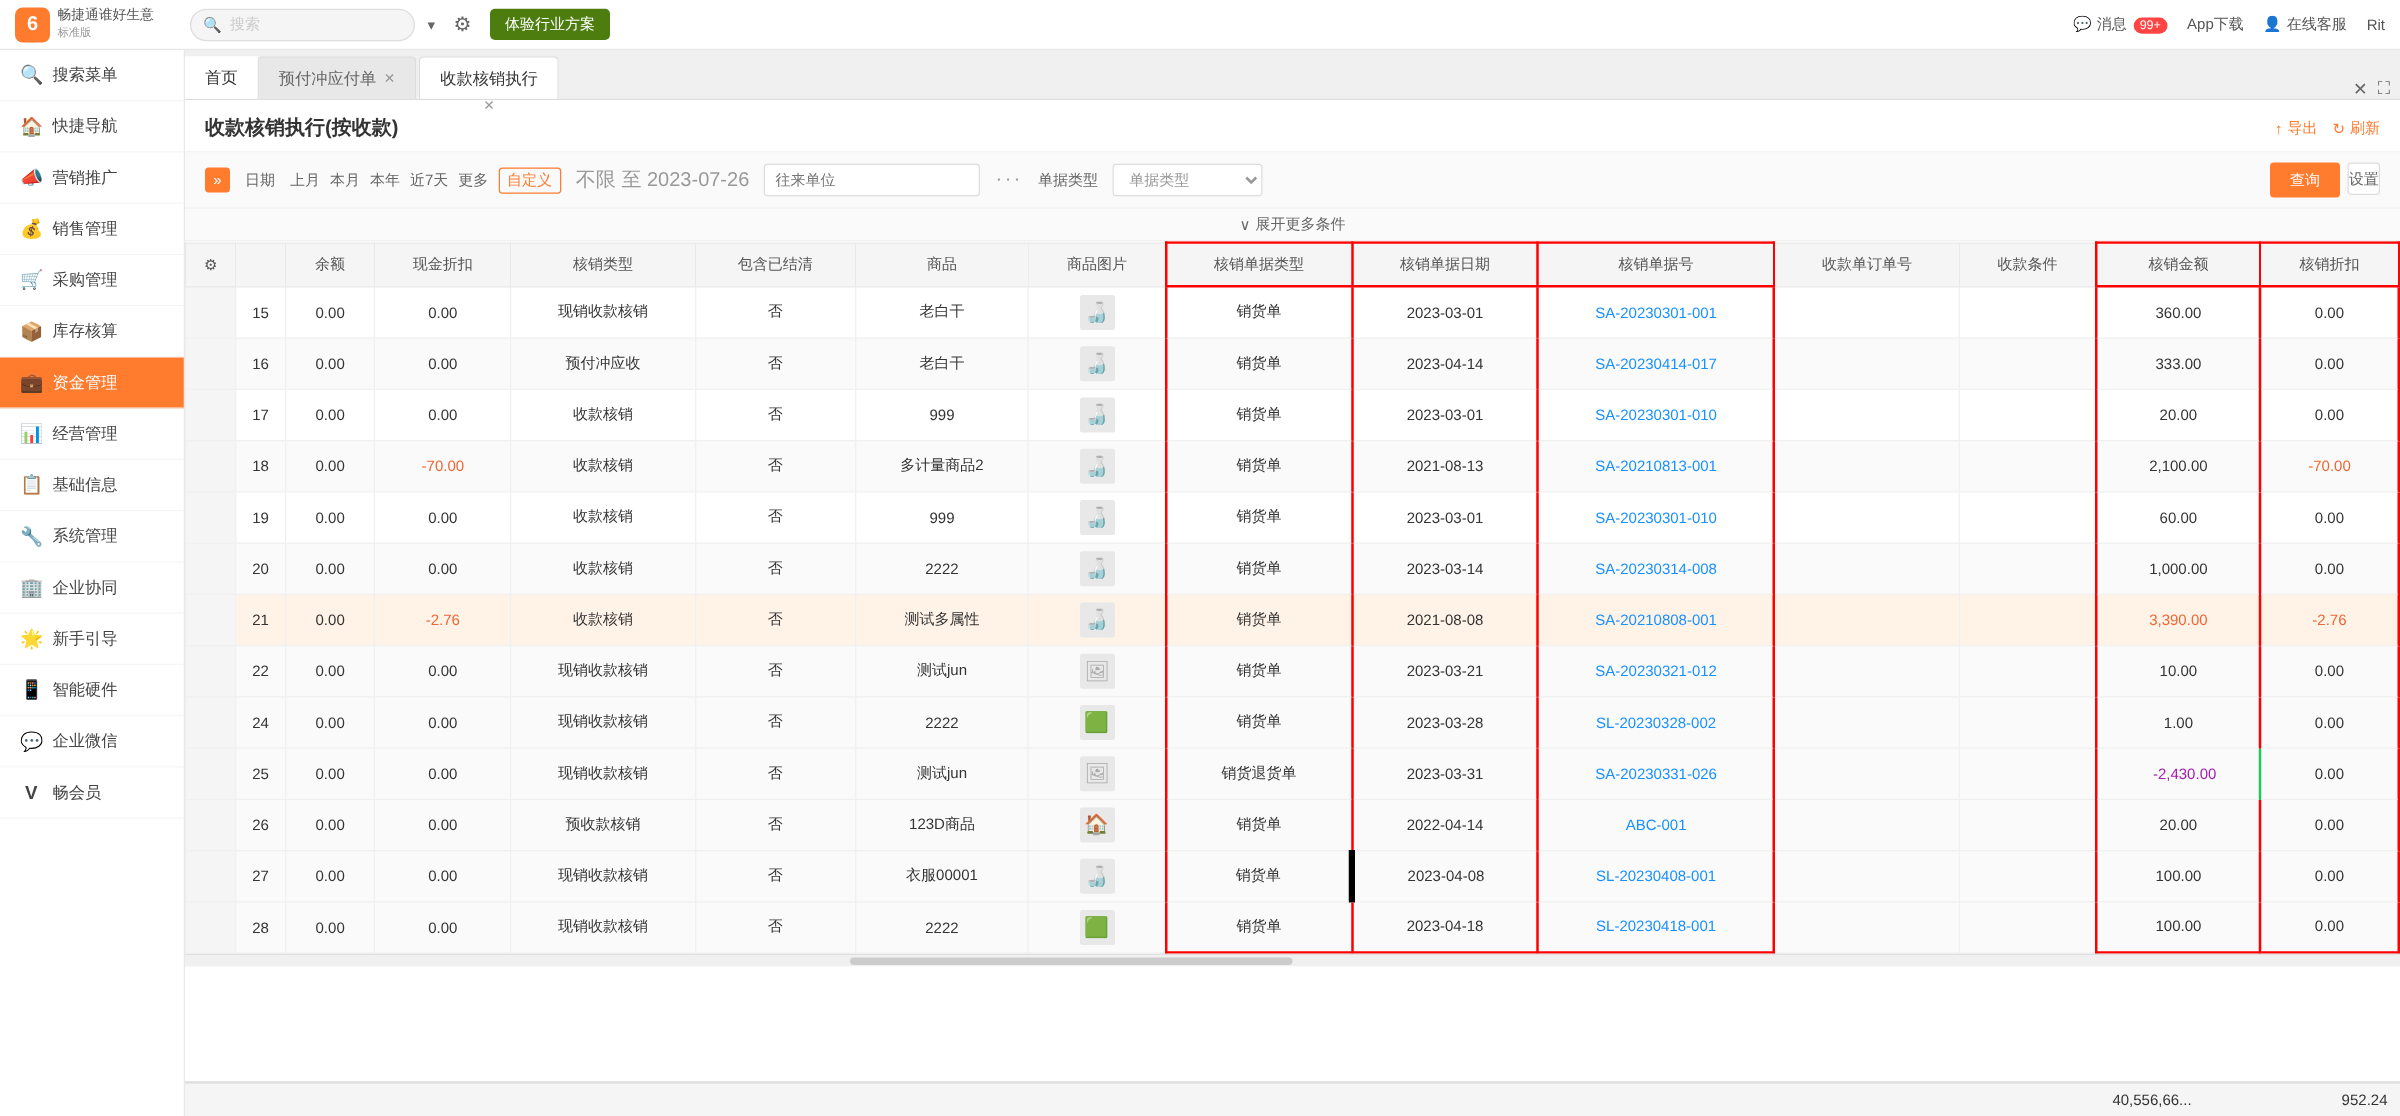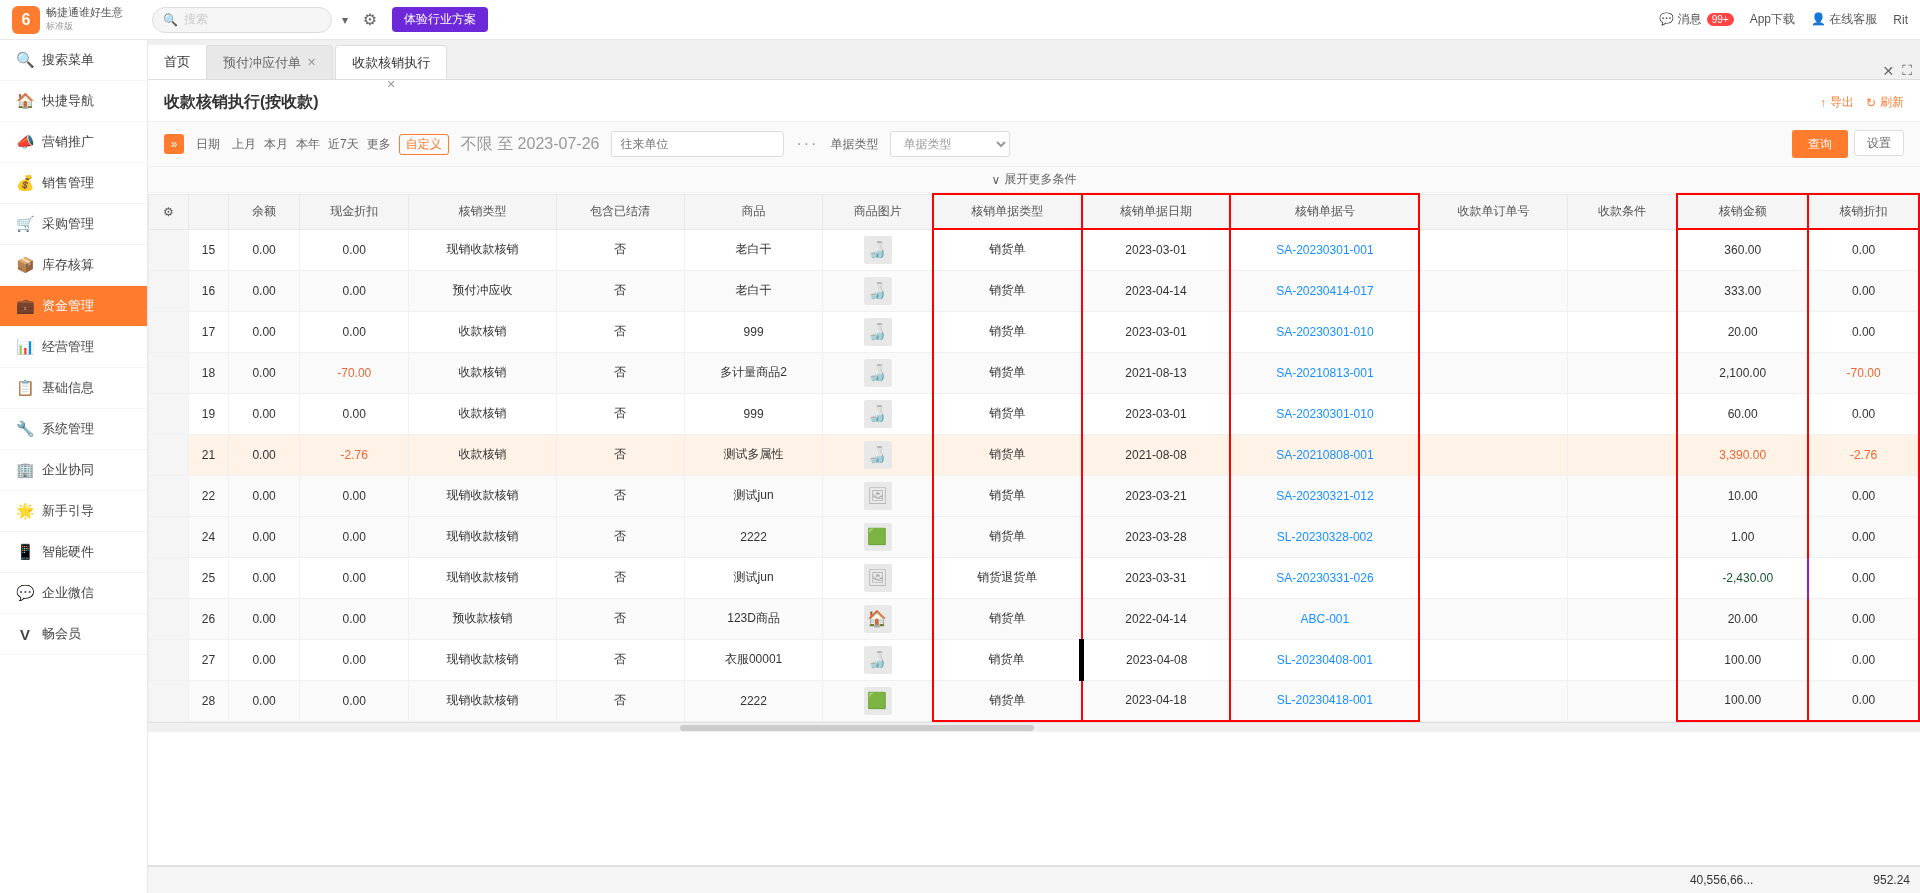--- a/index.html
+++ b/index.html
@@ -40,21 +40,21 @@
       border-radius: 13px;
       display: flex;
       align-items: center;
       padding: 0 10px;
       color: #999;
       font-size: 12px;
     }
     .top-bar-dropdown { color: #666; font-size: 12px; display: flex; align-items: center; gap: 4px; }
     .top-bar-gear { width: 24px; height: 24px; display: flex; align-items: center; justify-content: center; color: #666; font-size: 16px; }
     .top-bar-btn {
-      background: #6d28d9;
+      background: #4d7c0f;
       color: #fff;
       border: none;
       border-radius: 4px;
       padding: 4px 12px;
       font-size: 12px;
       cursor: pointer;
     }
     .top-bar-right {
       margin-left: auto;
       display: flex;
@@ -237,21 +237,21 @@
       padding: 4px 16px;
       font-size: 12px;
       cursor: pointer;
       height: 28px;
     }
     .setting-btn {
       background: #fff;
       color: #666;
       border: 1px solid #ddd;
       border-radius: 3px;
-      padding: 3px 12px;
+      padding: 3px 0;
       font-size: 12px;
       cursor: pointer;
       height: 26px;
     }
     .expand-more {
       display: flex; align-items: center; gap: 4px;
       color: #666; font-size: 12px; cursor: pointer;
       margin: 0 auto;
     }
 
@@ -580,20 +580,37 @@
       <td>999</td>
       <td><span class="thumb">🍶</span></td>
       <td style="border-left:2px solid red;border-right:2px solid red;">销货单</td>
       <td style="border-left:2px solid red;border-right:2px solid red;">2023-03-01</td>
       <td style="border-left:2px solid red;border-right:2px solid red;color:#1890ff;cursor:pointer;">SA-20230301-010</td>
       <td></td>
       <td></td>
       <td style="border-left:2px solid red;border-right:2px solid red;">60.00</td>
       <td style="border-left:2px solid red;border-right:2px solid red;">0.00</td>
     </tr>
+            <tr style="background: rgb(250, 250, 250);">
+      <td style="background:#f5f5f5;"></td>
+      <td>20</td>
+      <td>0.00</td>
+      <td style="">0.00</td>
+      <td>收款核销</td>
+      <td>否</td>
+      <td>2222</td>
+      <td><span class="thumb">🍶</span></td>
+      <td style="border-left:2px solid red;border-right:2px solid red;">销货单</td>
+      <td style="border-left:2px solid red;border-right:2px solid red;">2023-03-14</td>
+      <td style="border-left:2px solid red;border-right:2px solid red;color:#1890ff;cursor:pointer;">SA-20230314-008</td>
+      <td></td>
+      <td></td>
+      <td style="border-left:2px solid red;border-right:2px solid red;">1,000.00</td>
+      <td style="border-left:2px solid red;border-right:2px solid red;">0.00</td>
+    </tr>
             <tr class="highlighted">
       <td style="background:#f5f5f5;"></td>
       <td>21</td>
       <td>0.00</td>
       <td style="color:#e63;">-2.76</td>
       <td>收款核销</td>
       <td>否</td>
       <td>测试多属性</td>
       <td><span class="thumb">🍶</span></td>
       <td style="border-left:2px solid red;border-right:2px solid red;">销货单</td>
@@ -645,21 +662,21 @@
       <td style="">0.00</td>
       <td>现销收款核销</td>
       <td>否</td>
       <td>测试jun</td>
       <td><span class="thumb">🖼</span></td>
       <td style="border-left:2px solid red;border-right:2px solid red;">销货退货单</td>
       <td style="border-left:2px solid red;border-right:2px solid red;">2023-03-31</td>
       <td style="border-left:2px solid red;border-right:2px solid red;color:#1890ff;cursor:pointer;">SA-20230331-026</td>
       <td></td>
       <td></td>
-      <td style="border-left:2px solid red;border-right:2px solid #a21caf;color:#14532d;padding-left:20px;">-2,430.00</td>
+      <td style="border-left:2px solid red;border-right:2px solid #22c55e;color:#a21caf;padding-left:20px;">-2,430.00</td>
       <td style="border-left:2px solid red;border-right:2px solid red;">0.00</td>
     </tr>
             <tr style="background: rgb(250, 250, 250);">
       <td style="background:#f5f5f5;"></td>
       <td>26</td>
       <td>0.00</td>
       <td style="">0.00</td>
       <td>预收款核销</td>
       <td>否</td>
       <td>123D商品</td>

